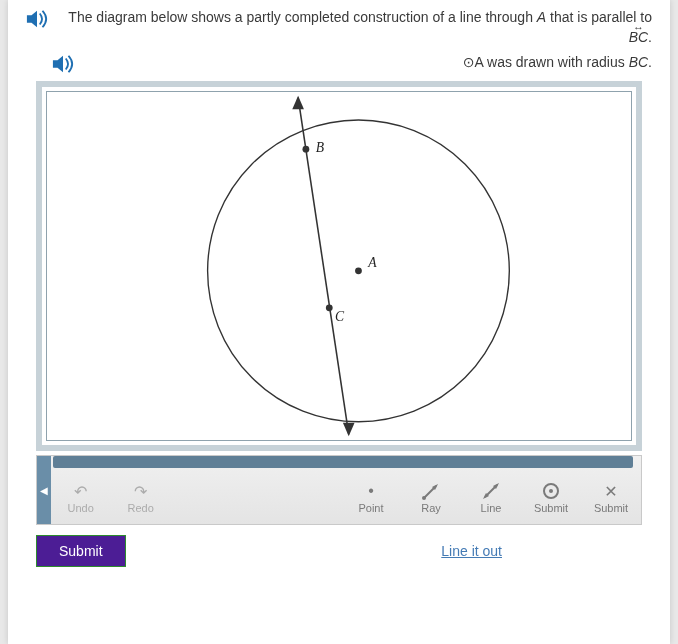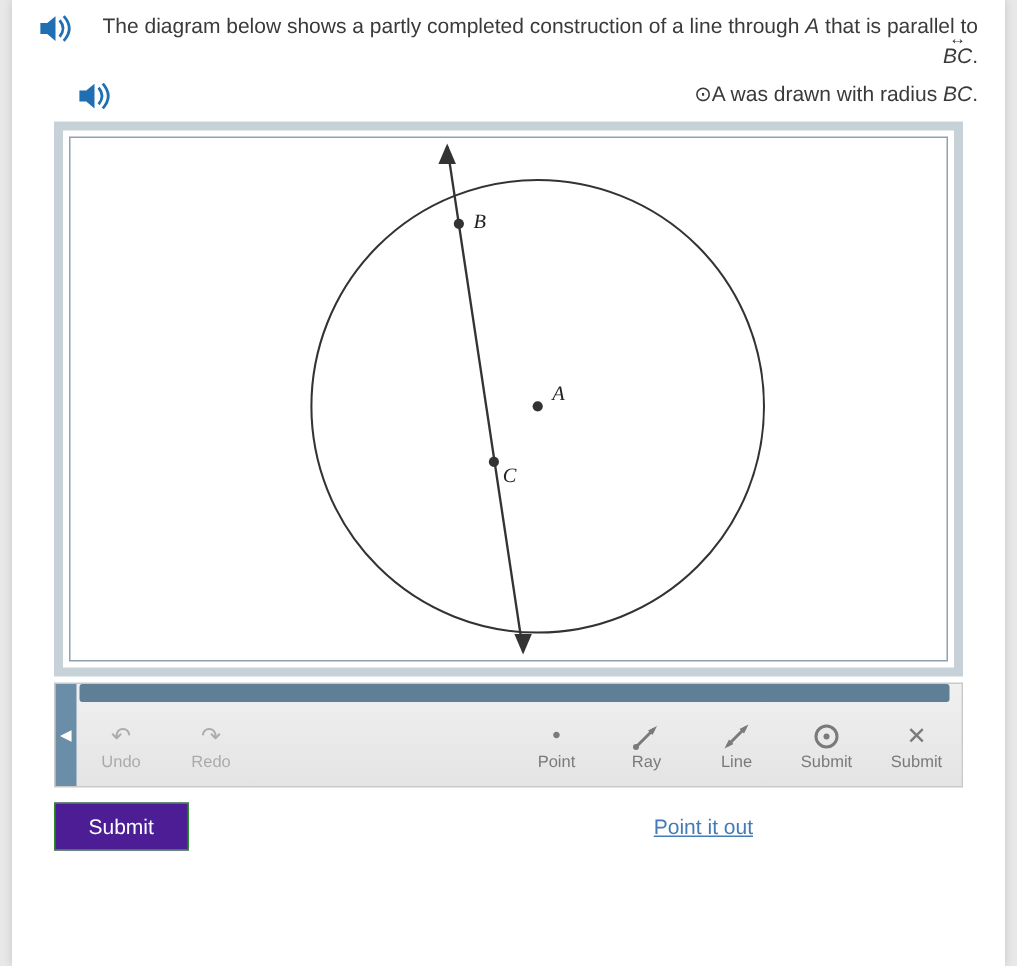--- a/index.html
+++ b/index.html
@@ -198,16 +198,16 @@
       </div>
       <div class="tool">
         <span class="ticon">✕</span>
         <span>Submit</span>
       </div>
     </div>
   </div>
 
   <div class="submit-row">
     <button class="submit-btn">Submit</button>
-    <span class="workitout">Point it out</span>
+    <span class="workitout">Line it out</span>
   </div>
 
 </div>
 
 </body></html>

